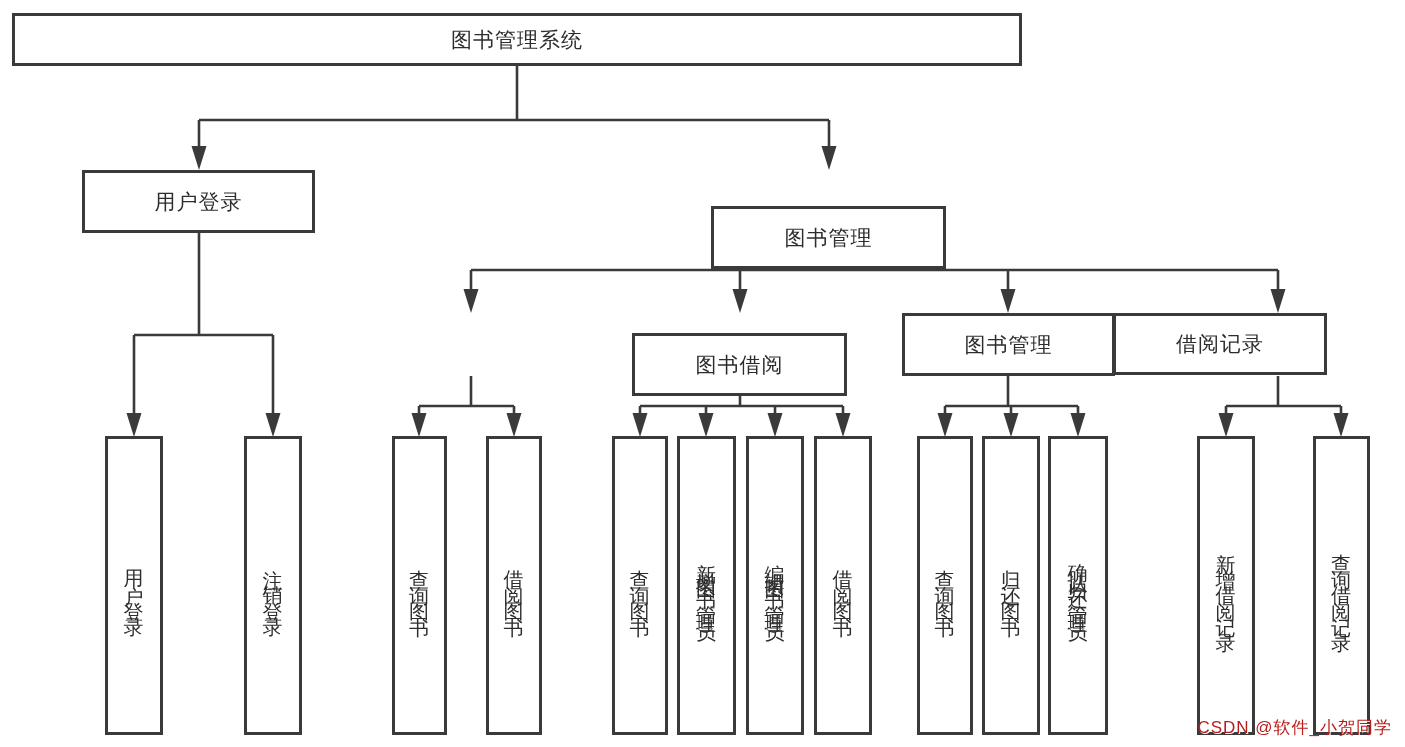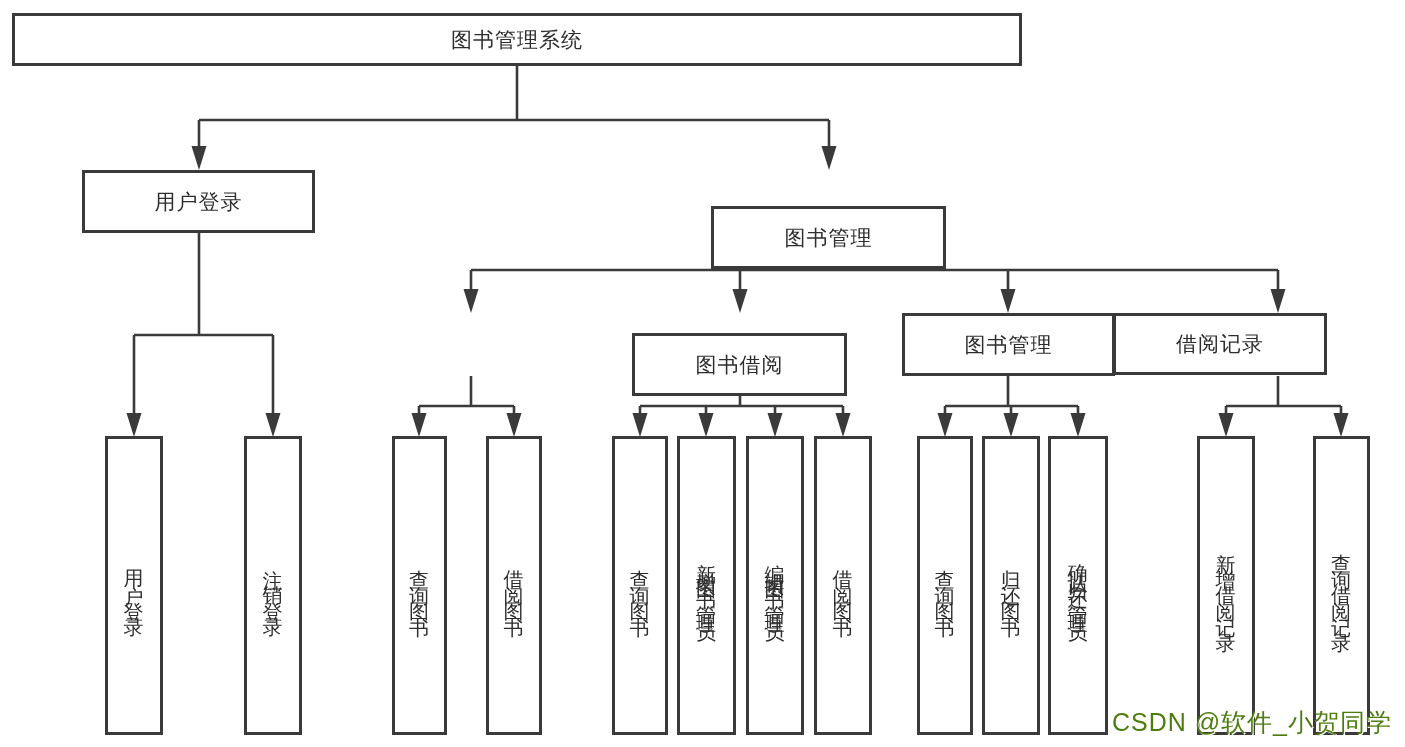--- a/index.html
+++ b/index.html
@@ -31,22 +31,22 @@
     line-height: 1;
     letter-spacing: 0.8em;
     white-space: nowrap;
     color: #2d2d2d;
   }
   .vtext.dense { letter-spacing: 0.42em; }
   .watermark {
     position: absolute;
     right: 13px;
     bottom: 8px;
-    font-size: 25px;
-    color: #4d7c0f;
+    font-size: 17px;
+    color: #b91c1c;
     letter-spacing: 1px;
     text-shadow: 1px 1px 0 #ffffff;
     z-index: 5;
   }
 </style>
 </head>
 <body>
 
 <div class="canvas">
 

